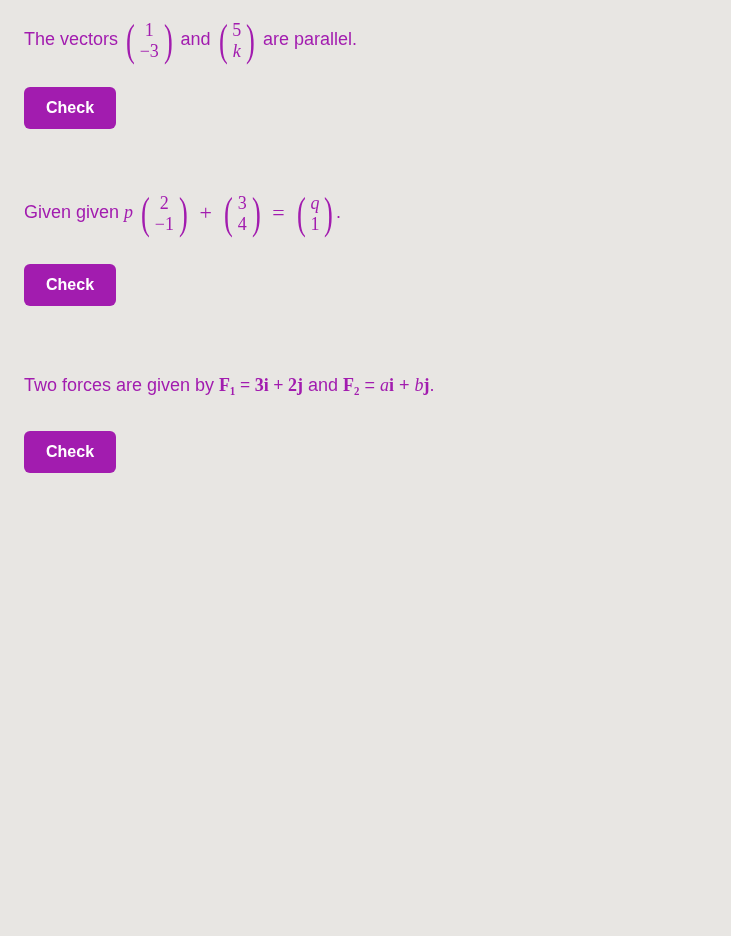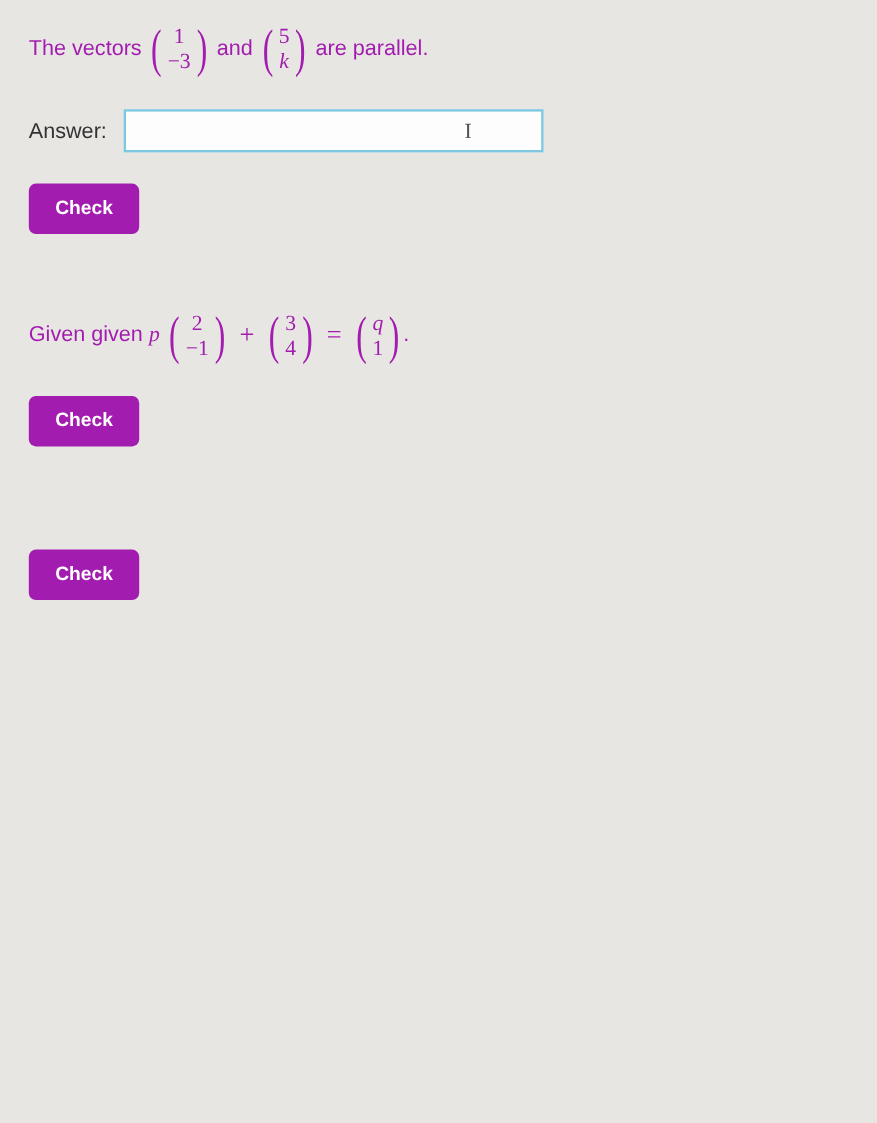--- a/index.html
+++ b/index.html
@@ -127,27 +127,20 @@
       <span class="paren-delim">(</span>
       <span class="col">
         <span>5</span>
         <span class="mathvar">k</span>
       </span>
       <span class="paren-delim">)</span>
     </span>
     <span>are parallel.</span>
   </div>
 
-  <div class="answer-row">
-    <span>Answer:</span>
-    <span class="input-wrap">
-      <input type="text" class="big-input" style="">
-      <span class="cursor-i">I</span>
-    </span>
-  </div>
 
   <button class="check-btn">Check</button>
 </div>
 
 <div class="question">
   <div class="line">
     <span>Given given</span>
     <span class="mathvar">p</span>
     <span class="paren">
       <span class="paren-delim">(</span>
@@ -175,16 +168,19 @@
       </span>
       <span class="paren-delim">)</span>
     </span><span>.</span>
   </div>
 
 
   <button class="check-btn">Check</button>
 </div>
 
 <div class="question" style="margin-bottom:10px;">
+  <div class="line">
+    <span>Two forces are given by </span><span class="mathbold">F₁</span><span class="mathbold"> = 3i + 2j</span><span> and </span><span class="mathbold">F₂</span><span> = <span class="mathvar">a</span><span class="mathbold">i</span> + <span class="mathvar">b</span><span class="mathbold">j</span>.</span>
+  </div>
 
 
   <button class="check-btn">Check</button>
 </div>
 
 </body></html>

